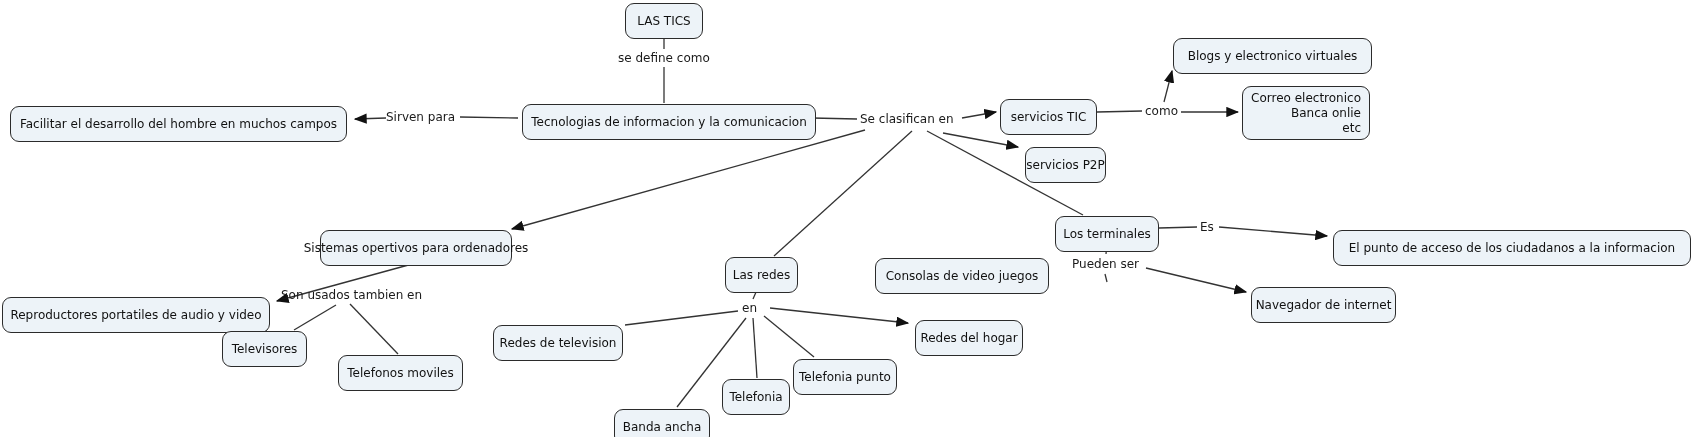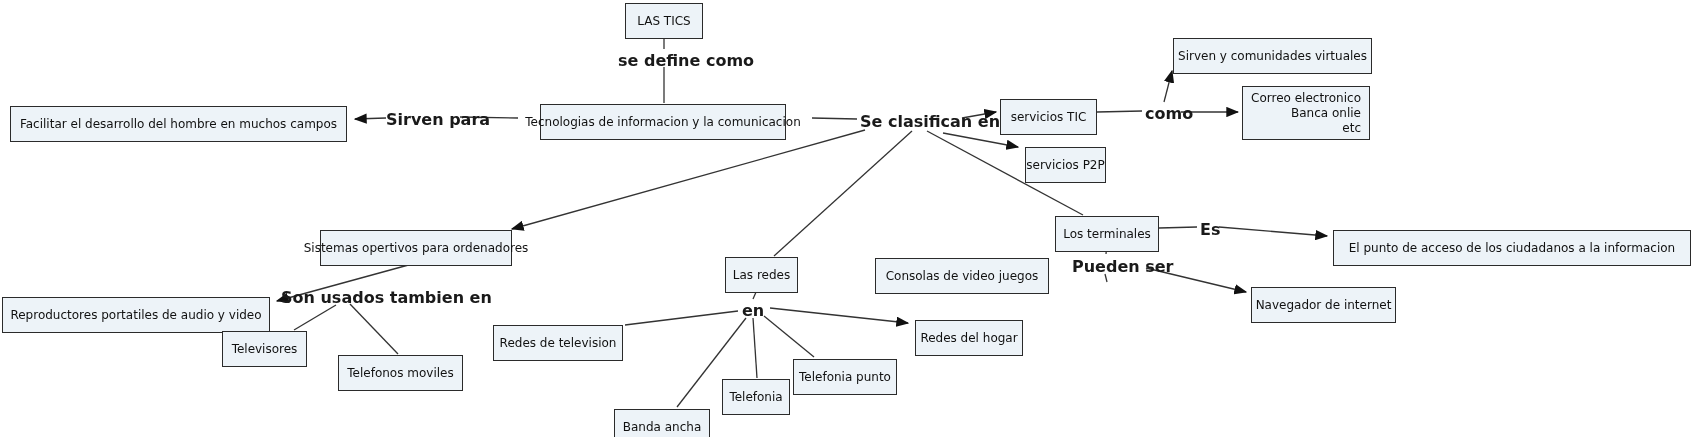--- a/index.html
+++ b/index.html
@@ -1,25 +1,25 @@
 <!DOCTYPE html>
 <html style="--node-fill: #edf3f8; --node-border: #2b2b2b; --bg: #ffffff;"><head>
 <meta charset="utf-8">
 <style>
   html,body{margin:0;padding:0;background:#fff;}
   .canvas{position:relative;width:1693px;height:437px;background:var(--bg,#ffffff);
           font-family:"DejaVu Sans","Liberation Sans",sans-serif;overflow:hidden;}
   svg.edges{position:absolute;left:0;top:0;z-index:1;}
   .node{position:absolute;z-index:2;display:flex;align-items:center;justify-content:center;
         box-sizing:border-box;background:var(--node-fill,#edf3f8);
-        border:1.5px solid var(--node-border,#2b2b2b);border-radius:0;
+        border:1.5px solid var(--node-border,#2b2b2b);border-radius:9px;
         font-size:12px;color:#111;text-align:center;line-height:1.25;
         white-space:nowrap;padding:17px 3px;}
   .node.multiline{white-space:pre-line;justify-content:flex-end;text-align:right;padding-right:8px;}
-  .lbl{position:absolute;z-index:3;font-size:16px;color:#1a1a1a;white-space:nowrap;font-weight:bold;}
+  .lbl{position:absolute;z-index:3;font-size:12px;color:#1a1a1a;white-space:nowrap;}
 </style>
 </head>
 <body>
 
 <div class="canvas">
 
   <svg class="edges" width="1693" height="437" viewBox="0 0 1693 437">
     <defs>
       <marker id="arrow" orient="auto" markerWidth="10" markerHeight="8" refX="9" refY="4">
         <path d="M0,0 L10,4 L0,8 Z" fill="#111"></path>
@@ -50,25 +50,25 @@
       <path d="M760,283 L753,299"></path>
       <path d="M738,311 L625,325"></path>
       <path d="M746,318 L677,407"></path>
       <path d="M753,318 L757,378"></path>
       <path d="M764,316 L814,357"></path>
       <path d="M770,308 L908,323" marker-end="url(#arrow)"></path>
     </g>
   </svg>
 
   <div class="node" style="left:625px;top:3px;width:78px;height:24px">LAS TICS</div>
-  <div class="node" style="left:540px;top:104px;width:246px;height:28px">Tecnologias de informacion y la comunicacion</div>
+  <div class="node" style="left:522px;top:104px;width:294px;height:28px">Tecnologias de informacion y la comunicacion</div>
   <div class="node" style="left:10px;top:106px;width:337px;height:28px">Facilitar el desarrollo del hombre en muchos campos</div>
   <div class="node" style="left:1000px;top:99px;width:97px;height:26px">servicios TIC</div>
   <div class="node" style="left:1025px;top:147px;width:81px;height:25px">servicios P2P</div>
-  <div class="node" style="left:1173px;top:38px;width:199px;height:28px">Sirven y comunidades virtuales</div>
+  <div class="node" style="left:1173px;top:38px;width:199px;height:28px">Blogs y electronico virtuales</div>
   <div class="node multiline" style="left:1242px;top:86px;width:128px;height:54px">Correo electronico
 Banca onlie
 etc</div>
   <div class="node" style="left:320px;top:230px;width:192px;height:28px">Sistemas opertivos para ordenadores</div>
   <div class="node" style="left:2px;top:297px;width:268px;height:28px">Reproductores portatiles de audio y video</div>
   <div class="node" style="left:222px;top:331px;width:85px;height:27px">Televisores</div>
   <div class="node" style="left:338px;top:355px;width:125px;height:27px">Telefonos moviles</div>
   <div class="node" style="left:725px;top:257px;width:73px;height:26px">Las redes</div>
   <div class="node" style="left:493px;top:325px;width:130px;height:26px">Redes de television</div>
   <div class="node" style="left:614px;top:409px;width:96px;height:25px">Banda ancha</div>

